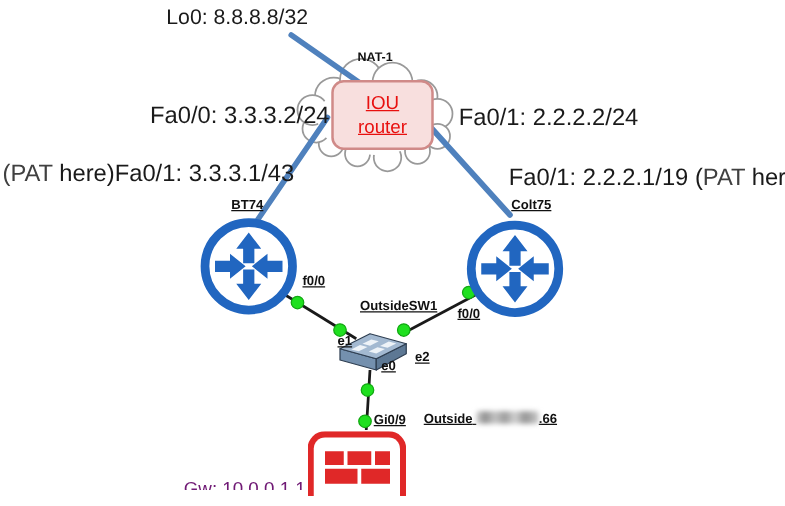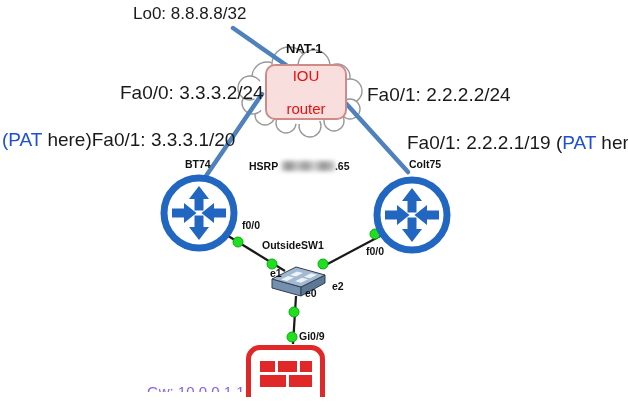--- a/index.html
+++ b/index.html
@@ -4,43 +4,43 @@
 <style>
   html,body{margin:0;padding:0;background:#fff;}
   #canvas{
     position:relative;width:628px;height:405px;background:#ffffff;
     overflow:hidden;font-family:"Liberation Sans",sans-serif;color:#1a1a1a;
   }
   .abs{position:absolute;}
   svg{display:block;}
   .lbl-big{font-size:19px;white-space:nowrap;}
   .lbl-huge{font-size:17px;white-space:nowrap;}
-  .lbl-sm{font-size:10.5px;font-weight:700;white-space:nowrap;color:#111;}
-  .lbl-xs{font-size:13px;font-weight:700;white-space:nowrap;color:#111;}
-  .red{color:#1d4ed8;}
+  .lbl-sm{font-size:10.5px;font-weight:700;white-space:nowrap;color:#111;text-decoration:underline;}
+  .lbl-xs{font-size:10px;font-weight:700;white-space:nowrap;color:#111;}
+  .red{color:#404040;}
   .redact{
     display:inline-block;vertical-align:-1px;border-radius:2px;
     background:linear-gradient(90deg,#cfcfcf 0%,#8f8f8f 14%,#c4c4c4 30%,#9b9b9b 46%,#d2d2d2 62%,#949494 78%,#c9c9c9 100%);
     filter:blur(2px);
   }
   
   #iou-box{
     left:265px;top:64px;width:78px;height:52px;border-radius:10px;
     background:#f8dfde;border:2px solid #d08a88;
-    display:flex;flex-direction:column;align-items:center;justify-content:space-between;
-    color:#e8100f;font-size:15px;line-height:1.3;text-align:center;
+    display:flex;flex-direction:column;align-items:center;justify-content:center;
+    color:#e8100f;font-size:15px;line-height:1.3;text-align:center;text-decoration:underline;
   }
   
   #firewall{
     left:246px;top:345px;width:69px;height:47px;
     border:5px solid #e02828;border-bottom:none;border-radius:14px 14px 0 0;
     background:#fff;
   }
   .brick{position:absolute;background:#e02828;}
-  #gw-clip{left:147px;top:383px;width:120px;height:9px;overflow:hidden;font-size:15px;color:#8b5cf6;}
+  #gw-clip{left:147px;top:383px;width:120px;height:9px;overflow:hidden;font-size:15px;color:#701a75;}
 </style>
 </head>
 <body>
 
 <div id="canvas">
 
   <svg class="abs" style="left:0;top:0" width="628" height="405" viewBox="0 0 628 405">
 
     <g fill="#ffffff" stroke="#999999" stroke-width="1.4">
       <circle cx="267" cy="77" r="15"></circle>
@@ -128,48 +128,48 @@
 
   <div class="abs lbl-huge" style="left:133px;top:4px">Lo0: 8.8.8.8/32</div>
 
   <div class="abs lbl-xs" style="left:286px;top:41px">NAT-1</div>
 
   <div class="abs lbl-big" style="left:120px;top:82px">Fa0/0: 3.3.3.2/24</div>
 
   <div class="abs lbl-big" style="left:367px;top:84px">Fa0/1: 2.2.2.2/24</div>
 
   <div class="abs lbl-big" style="left:2px;top:129px">
-    <span class="red">(PAT</span><span> here)Fa0/1: 3.3.3.1/20</span>
+    <span class="red">(PAT</span><span> here)Fa0/1: 3.3.3.1/43</span>
   </div>
 
   <div class="abs lbl-big" style="left:407px;top:132px">
     <span>Fa0/1: 2.2.2.1/19 (</span><span class="red">PAT</span><span> here)</span>
   </div>
 
   <div class="abs lbl-sm" style="left:185px;top:158px">BT74</div>
 
-  <div class="abs lbl-sm" style="left:249px;top:160px">
-    <span>HSRP</span>
-    <span class="redact" style="width:54px;height:10px"></span><span>.65</span>
-  </div>
 
   <div class="abs lbl-sm" style="left:409px;top:158px">Colt75</div>
 
   <div class="abs lbl-sm" style="left:242px;top:219px">f0/0</div>
 
-  <div class="abs lbl-sm" style="left:262px;top:239px">OutsideSW1</div>
+  <div class="abs lbl-sm" style="left:288px;top:239px">OutsideSW1</div>
 
   <div class="abs lbl-sm" style="left:366px;top:245px">f0/0</div>
 
   <div class="abs lbl-sm" style="left:270px;top:267px">e1</div>
 
   <div class="abs lbl-sm" style="left:332px;top:280px">e2</div>
 
   <div class="abs lbl-sm" style="left:305px;top:287px">e0</div>
 
   <div class="abs lbl-sm" style="left:299px;top:330px">Gi0/9</div>
 
+  <div class="abs lbl-sm" style="left:339px;top:329px">
+    <span>Outside</span>
+    <span class="redact" style="width:50px;height:10px"></span><span>.66</span>
+  </div>
 
   <div id="gw-clip" class="abs">
     <span>Gw: 10.0.0.1.1</span>
   </div>
 
 </div>
 
 </body></html>

